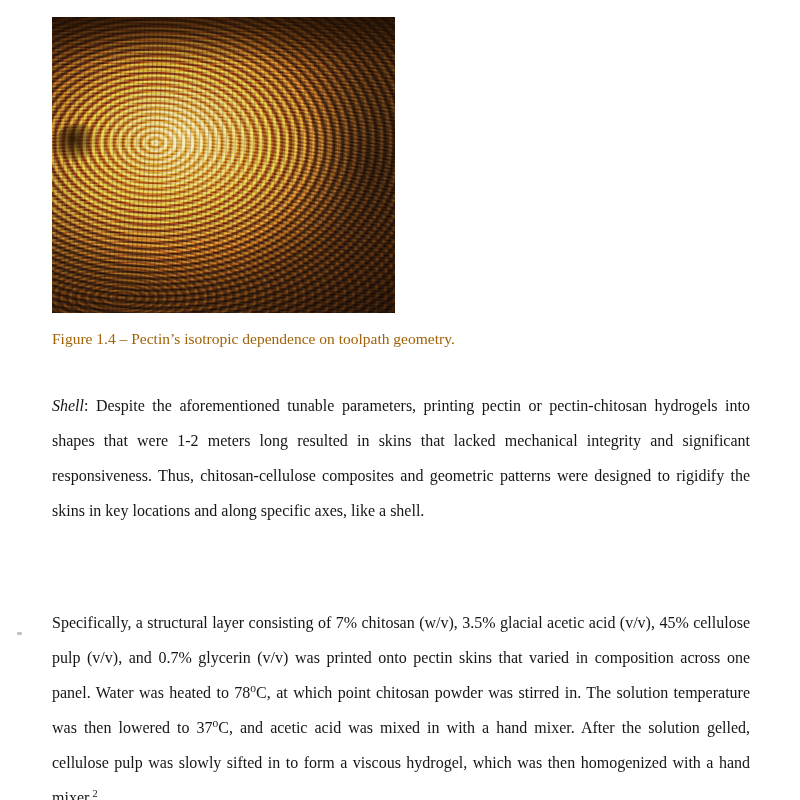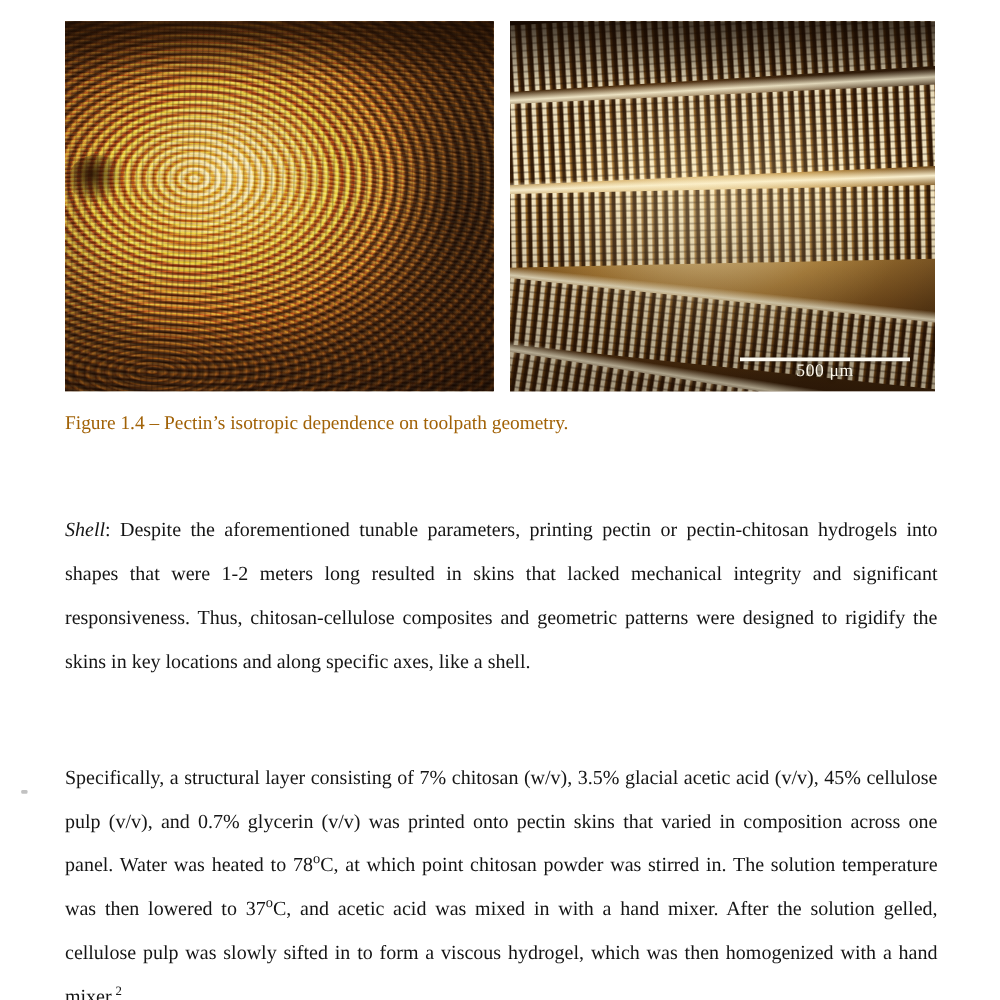--- a/index.html
+++ b/index.html
@@ -213,21 +213,21 @@
     position: absolute;
     left: 52px;
     width: 698px;
     font-size: 16px;
     line-height: 35px;
     text-align: justify;
     text-justify: inter-word;
     color: #151515;
     hyphens: none;
   }
-  .para-shell { top: 391px; }
+  .para-shell { top: 372px; }
   .para-specific { top: 589px; }
 
   .lead-italic { font-style: italic; }
 
   sup.fn {
     font-size: 0.64em;
     vertical-align: super;
     line-height: 0;
   }
   .deg {
@@ -257,41 +257,20 @@
     <div class="micrograph left">
       <div class="mg-base left"></div>
       <div class="ridges-concentric"></div>
       <div class="ridges-concentric2"></div>
       <div class="bead-noise"></div>
       <div class="dark-blob"></div>
       <div class="top-dark-band"></div>
       <div class="vignette"></div>
     </div>
 
-    <div class="micrograph right">
-      <div class="mg-base right"></div>
-
-      <div class="band-dark" style="top:-4%;height:20%;transform:rotate(-3.5deg);transform-origin:0 0;"></div>
-      <div class="band-row" style="top:2%;height:18%;transform:rotate(-3.5deg);transform-origin:0 0;"></div>
-      <div class="band-gap" style="top:20%;height:5%;transform:rotate(-3.2deg);transform-origin:0 0;"></div>
-      <div class="band-row" style="top:23%;height:22%;transform:rotate(-2.6deg);transform-origin:0 0;"></div>
-      <div class="band-gap" style="top:44%;height:5%;transform:rotate(-2.0deg);transform-origin:0 0;"></div>
-      <div class="band-row" style="top:47%;height:20%;transform:rotate(-1.2deg);transform-origin:0 0;"></div>
-      <div class="band-gap" style="top:65%;height:5%;transform:rotate(6deg);transform-origin:0 0;"></div>
-      <div class="band-row" style="top:68%;height:18%;transform:rotate(6deg);transform-origin:0 0;"></div>
-      <div class="band-gap" style="top:84%;height:5%;transform:rotate(9deg);transform-origin:0 0;"></div>
-      <div class="band-row" style="top:87%;height:22%;transform:rotate(9deg);transform-origin:0 0;"></div>
-
-      <div class="right-shade"></div>
-
-      <div class="scalebar-wrap">
-        <div class="scalebar-line"></div>
-        <div class="scalebar-label">500 μm</div>
-      </div>
-    </div>
   </div>
 
   <div class="caption">Figure 1.4 – Pectin’s isotropic dependence on toolpath geometry.</div>
 
   <p class="body-text para-shell"><span class="lead-italic">Shell</span><span>:</span><span> Despite the aforementioned tunable parameters, printing pectin or pectin-chitosan hydrogels into shapes that were 1-2 meters long resulted in skins that lacked mechanical integrity and significant responsiveness. Thus, chitosan-cellulose composites and geometric patterns were designed to rigidify the skins in key locations and along specific axes, like a shell.</span></p>
 
   <p class="body-text para-specific"><span>Specifically, a structural layer consisting of 7% chitosan (w/v), 3.5% glacial acetic acid (v/v), 45% cellulose pulp (v/v), and 0.7% glycerin (v/v) was printed onto pectin skins that varied in composition across one panel. Water was heated to 78</span><span class="deg">o</span><span>C, at which point chitosan powder was stirred in. The solution temperature was then lowered to 37</span><span class="deg">o</span><span>C, and acetic acid was mixed in with a hand mixer. After the solution gelled, cellulose pulp was slowly sifted in to form a viscous hydrogel, which was then homogenized with a hand mixer.</span><sup class="fn">2</sup></p>
 
   <div class="margin-speck"></div>
 

